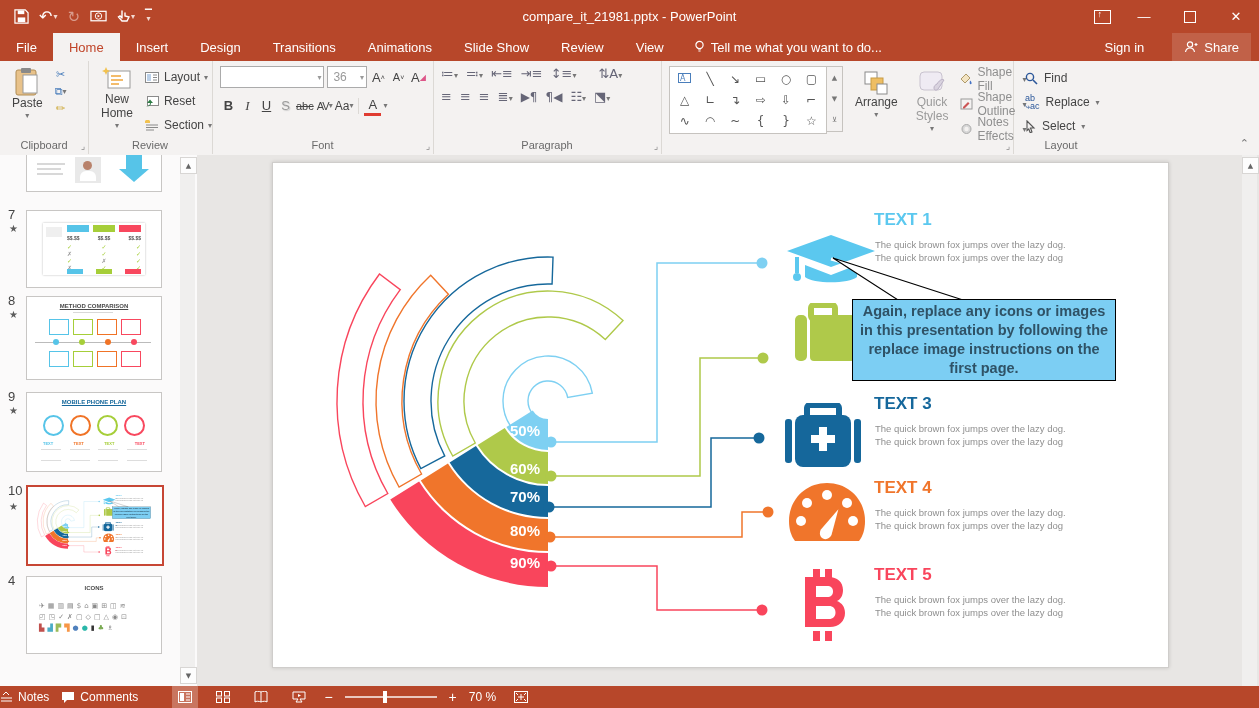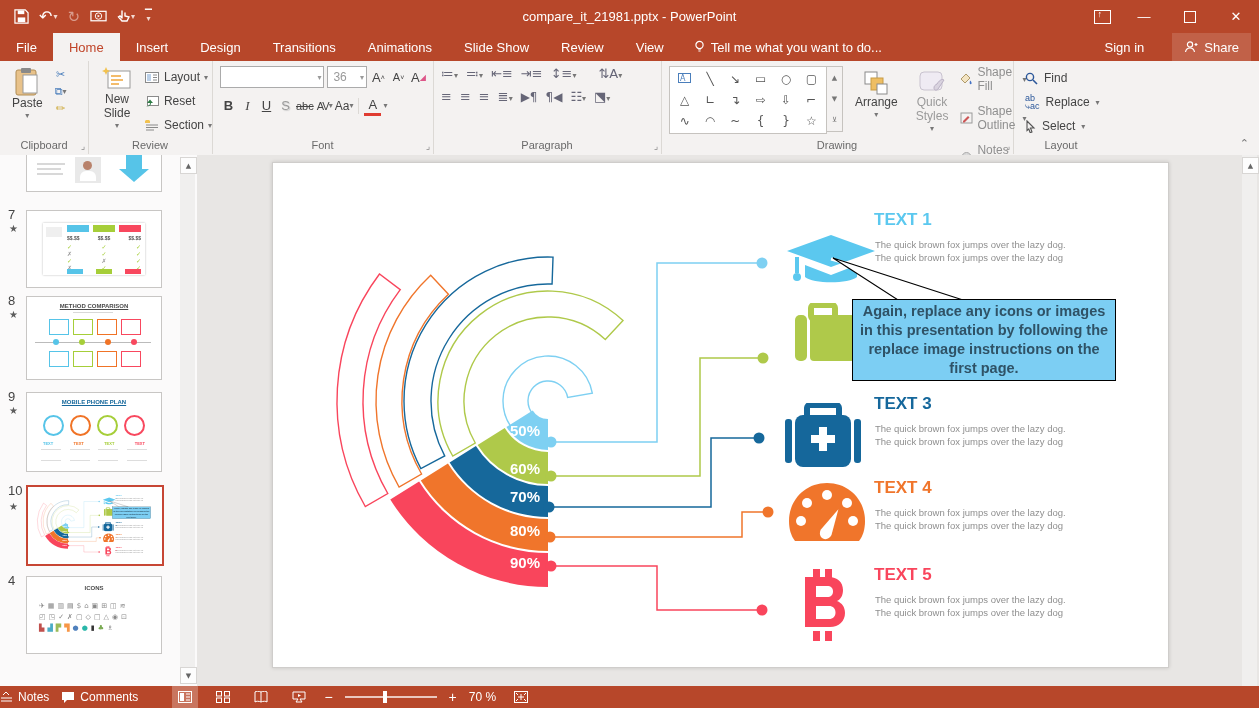--- a/index.html
+++ b/index.html
@@ -189,21 +189,21 @@
     </div>
 
     <div class="rgroup" style="left:88px;width:124px;">
       <div style="display:flex;padding:2px 0 0 4px;gap:2px;">
         <div class="bigbtn">
           <svg width="30" height="26" viewBox="0 0 30 26">
               <rect x="6" y="4" width="22" height="17" fill="#fff" stroke="#9a9a9a"></rect>
               <path d="M9 9h10M9 13h12M9 17h8" stroke="#F0A63C" stroke-width="1.6"></path>
               <path d="M4 0l1.2 2.8L8 4 5.2 5.2 4 8 2.8 5.2 0 4l2.8-1.2z" fill="#F2C250"></path>
             </svg>
-          <span>New Slide</span>
+          <span>New Home</span>
             <span class="caret g">▾</span>
         </div>
         <div style="display:flex;flex-direction:column;gap:2px;padding-top:3px;">
           <div class="smallrow">
               <span class="sicon">
                 <svg width="14" height="11" viewBox="0 0 14 11">
                   <rect x="0.5" y="0.5" width="13" height="10" fill="#fff" stroke="#8a8a8a"></rect>
                   <rect x="2" y="2" width="4" height="7" fill="#BBD0E8"></rect>
                   <path d="M8 3h4M8 5.5h4M8 8h4" stroke="#8a8a8a"></path>
                 </svg>
@@ -340,21 +340,21 @@
             <span class="caret g">▾</span>
         </div>
         <div class="bigbtn" style="color:#9a9a9a;">
           <svg width="30" height="26" viewBox="0 0 30 26">
               <rect x="3" y="2" width="22" height="18" rx="4" fill="#EFEBF3" stroke="#C9C3CF"></rect>
               <path d="M20 14c3-5 6-5 7-4l-6 9c-2 2-4 1-4-1s1-3 3-4z" fill="#D9D3DF" stroke="#B9B0C4"></path>
             </svg>
           <span>Quick Styles</span>
             <span class="caret g">▾</span>
         </div>
-        <div style="display:flex;flex-direction:column;gap:17px;padding-top:2px;color:#8f8f8f;">
+        <div style="display:flex;flex-direction:column;gap:3px;padding-top:2px;color:#8f8f8f;">
           <div class="smallrow" style="color:#8f8f8f;">
               <span class="sicon">
                 <svg width="13" height="12" viewBox="0 0 13 12">
                   <path d="M6 1L1 6l4 4 5-5z" fill="#F3E4C2" stroke="#AF9A6A"></path>
                   <path d="M10.5 7.5c1 1.6 1.6 3 .7 3.6-.8.5-1.6-.3-1.6-1.4 0-.8.4-1.5.9-2.2z" fill="#4472C4"></path>
                 </svg>
               </span>
               <span>Shape Fill</span>
               <span class="caret g">▾</span>
             </div>
@@ -373,21 +373,20 @@
                 <svg width="13" height="12" viewBox="0 0 13 12">
                   <circle cx="6.5" cy="6" r="4.5" fill="#D8D8D8" stroke="#AAA"></circle>
                   <circle cx="6.5" cy="6" r="2.2" fill="#F4F2F1"></circle>
                 </svg>
               </span>
               <span>Notes Effects</span>
               <span class="caret g">▾</span>
             </div>
         </div>
       </div>
-      <div class="glabel">Drawing</div>
       <div class="launcher g">⌟</div>
     </div>
 
     <div class="rgroup" style="left:1013px;width:96px;border-right:none;">
       <div style="display:flex;flex-direction:column;gap:2px;padding:6px 0 0 12px;">
         <div class="ed-item">
           <svg width="13" height="13" viewBox="0 0 13 13">
               <circle cx="5" cy="5" r="3.6" fill="none" stroke="#2B579A" stroke-width="1.4"></circle>
               <path d="M8 8l4 4" stroke="#2B579A" stroke-width="1.6"></path>
             </svg>

